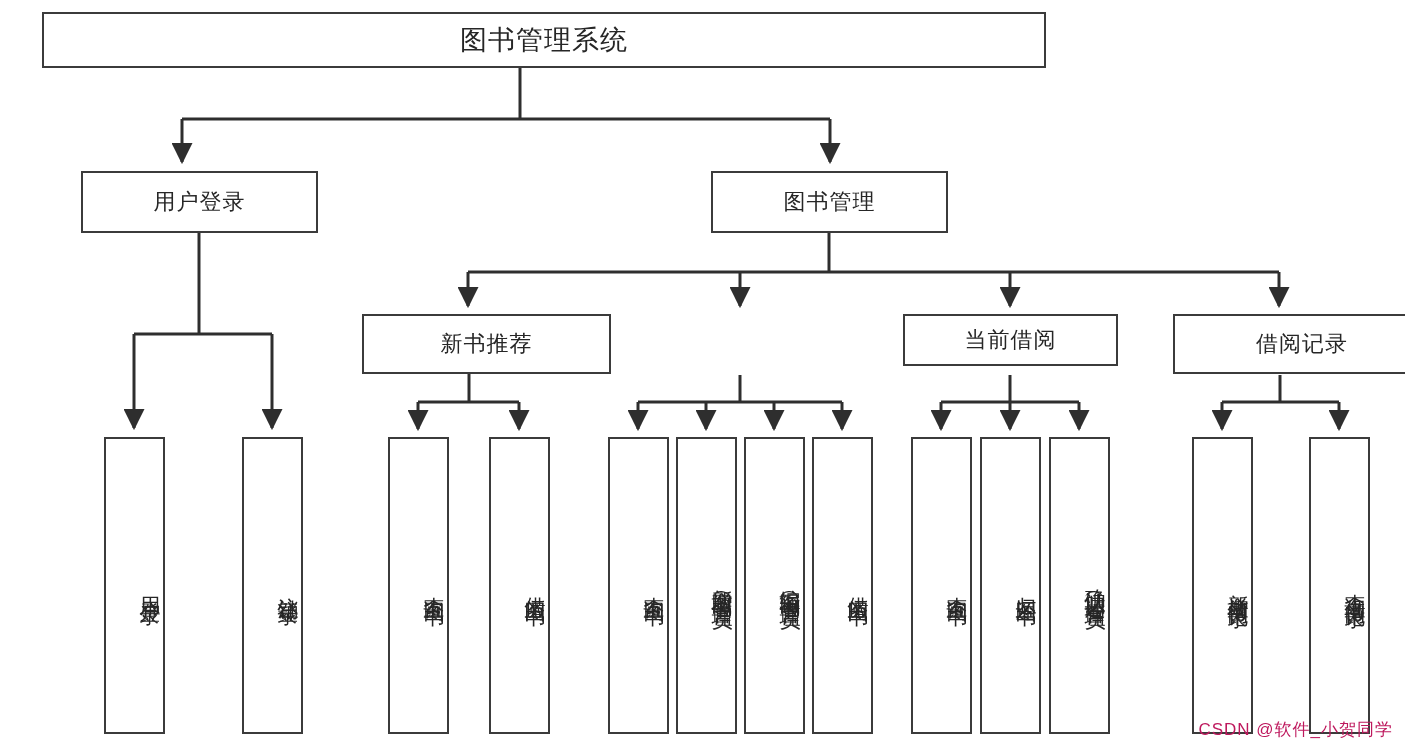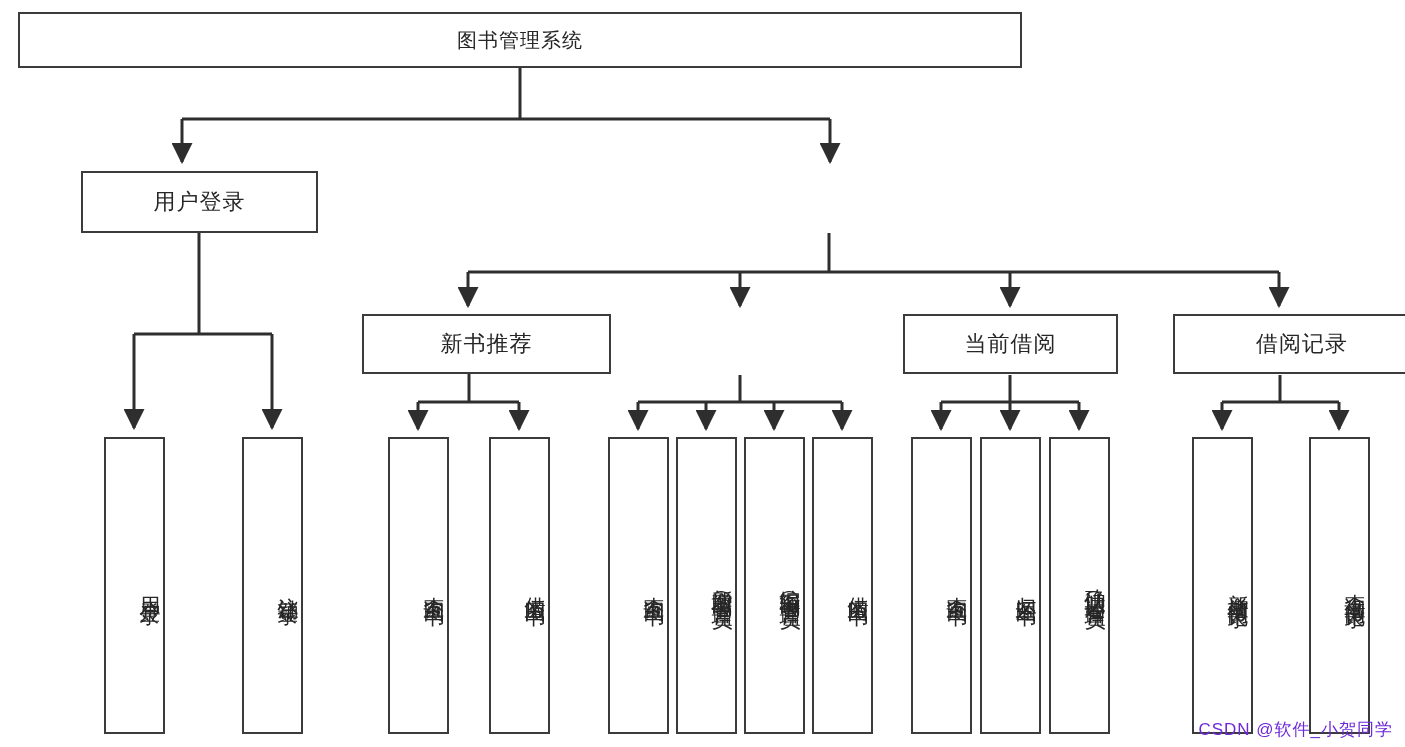--- a/index.html
+++ b/index.html
@@ -35,41 +35,42 @@
     justify-content: center;
     color: #262626;
     z-index: 2;
   }
   .node.horiz {
     font-size: 22px;
     letter-spacing: 1px;
     line-height: 1.2;
   }
   .node.root {
-    font-size: 20px;
+    font-size: 27px;
+    margin-left: 24px;
   }
   .node.vert {
     writing-mode: vertical-rl;
     text-orientation: upright;
     font-size: 21px;
     letter-spacing: 3px;
     line-height: 1.25;
     padding: 6px 0;
     align-items: flex-start;
     justify-content: center;
   }
   .node.vert > span {
     display: block;
   }
   .watermark {
     position: absolute;
     right: 12px;
     bottom: 6px;
     font-size: 17px;
-    color: #6d28d9;
+    color: #be185d;
     letter-spacing: 1px;
     z-index: 3;
     white-space: nowrap;
   }
 </style>
 </head>
 <body>
 
 <div id="canvas">
 
@@ -124,27 +125,30 @@
   </svg>
 
   <div class="node horiz root" style="left:18px; top:12px; width:1004px; height:56px;">
     <span>图书管理系统</span>
   </div>
 
   <div class="node horiz" style="left:81px; top:171px; width:237px; height:62px;">
     <span>用户登录</span>
   </div>
 
+  <div class="node horiz" style="left:711px; top:171px; width:237px; height:62px;">
+    <span>图书管理</span>
+  </div>
 
   <div class="node horiz" style="left:362px; top:314px; width:249px; height:60px;">
     <span>新书推荐</span>
   </div>
 
 
-  <div class="node horiz" style="left:903px; top:314px; width:215px; height:60px;">
+  <div class="node horiz" style="left:903px; top:314px; width:215px; height:52px;">
     <span>当前借阅</span>
   </div>
 
   <div class="node horiz" style="left:1173px; top:314px; width:258px; height:60px;">
     <span>借阅记录</span>
   </div>
 
   <div class="node vert" style="left:104px; top:437px; width:61px; height:297px;">
     <span>用户登录</span>
   </div>

